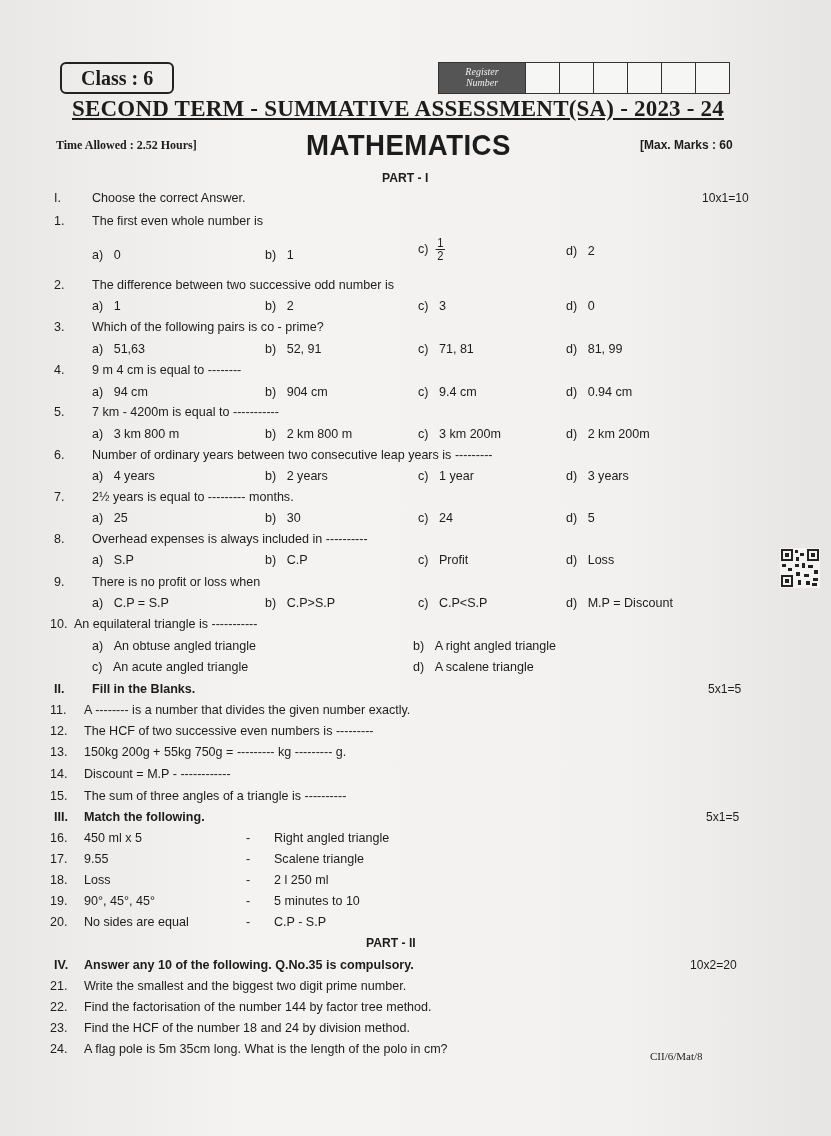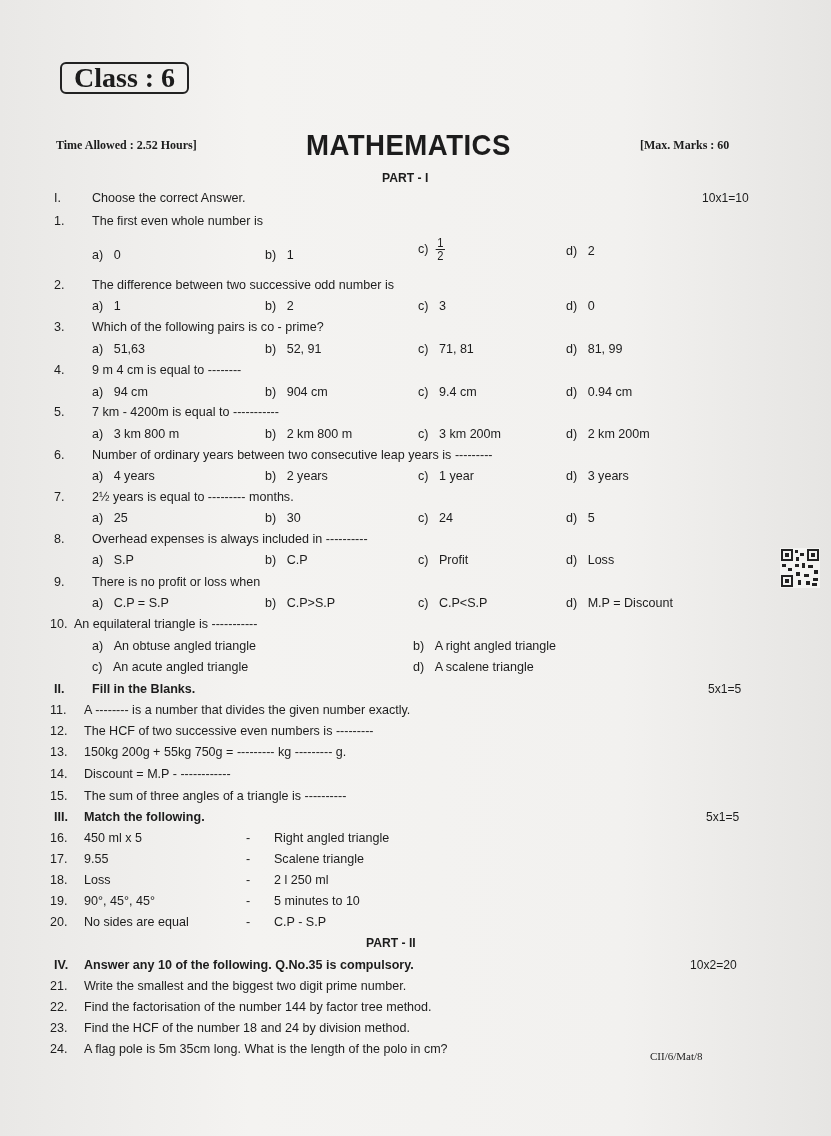--- a/index.html
+++ b/index.html
@@ -1,49 +1,62 @@
 <!DOCTYPE html>
 <html><head>
 <meta charset="utf-8">
 <style>
   html,body{margin:0;padding:0;}
   body{width:831px;height:1136px;background:#efeeec;position:relative;overflow:hidden;
        font-family:"Liberation Sans",sans-serif;color:#1c1c1c;}
   .page{position:absolute;left:0;top:0;width:831px;height:1136px;
         background:linear-gradient(90deg,#e9e8e6 0%,#f4f3f1 30%,#f2f1ef 75%,#e6e5e3 100%);}
   .abs{position:absolute;white-space:nowrap;}
-  .classbox{left:60px;top:62px;border:2px solid #222;border-radius:6px;padding:1px 12px;
-            font-family:"Liberation Serif",serif;font-weight:bold;font-size:28px;line-height:26px;text-align:right;}
+  .classbox{left:60px;top:62px;border:2px solid #222;border-radius:6px;padding:1px 19px;
+            font-family:"Liberation Serif",serif;font-weight:bold;font-size:20px;line-height:26px;text-align:right;}
   .regwrap{left:438px;top:62px;display:flex;height:30px;border:1px solid #333;}
   .reglabel{width:86px;background:#555;color:#eee;font-family:"Liberation Serif",serif;font-style:italic;
             font-size:10px;line-height:11px;text-align:center;padding-top:3px;}
   .regcell{width:33px;border-left:1.5px solid #333;background:#f6f6f4;}
   .title{left:72px;top:96px;font-family:"Liberation Serif",serif;font-weight:bold;font-size:23px;
          text-decoration:underline;letter-spacing:0.2px;}
   .time{left:56px;top:138px;font-family:"Liberation Serif",serif;font-weight:bold;font-size:12px;}
   .subject{left:306px;top:128px;font-size:30px;font-weight:bold;letter-spacing:0.5px;transform:scaleX(0.92);transform-origin:left;}
-  .maxm{left:640px;top:138px;font-family:Liberation Serif, serif;font-weight:bold;font-size:12px;}
+  .maxm{left:640px;top:138px;font-family:Liberation Sans, sans-serif;font-weight:bold;font-size:12px;}
   .part{font-size:13.5px;font-weight:bold;transform:scaleX(0.9);transform-origin:left;}
   .row{font-size:13.5px;line-height:16px;transform:scaleX(0.93);transform-origin:left;}
   .bold{font-weight:bold;}
   .num{left:54px;}
   .txt{left:92px;}
   .marks{font-size:13px;}
   .frac{display:inline-block;text-align:center;vertical-align:middle;font-size:12px;line-height:12px;}
   .frac span{display:block;}
   .frac .n{border-bottom:1px solid #222;padding:0 2px;}
   .qr{left:780px;top:548px;width:40px;height:40px;}
   .footer{left:650px;top:1050px;font-family:"Liberation Serif",serif;font-size:11px;}
 </style>
 </head>
 <body>
 
 <div class="page">
 
   <div class="abs classbox">Class : 6</div>
+  <div class="abs regwrap">
+    <div class="reglabel">
+      <div>Register</div>
+      <div>Number</div>
+    </div>
+    <div class="regcell"></div>
+    <div class="regcell"></div>
+    <div class="regcell"></div>
+    <div class="regcell"></div>
+    <div class="regcell"></div>
+    <div class="regcell"></div>
+  </div>
+  <div class="abs title">SECOND TERM - SUMMATIVE ASSESSMENT(SA) - 2023 - 24</div>
   <div class="abs time">Time Allowed : 2.52 Hours]</div>
   <div class="abs subject">MATHEMATICS</div>
   <div class="abs maxm">[Max. Marks : 60</div>
 
   <div class="abs part" style="left:382px;top:170px;">PART - I</div>
 
   <div class="abs row num" style="top:190px;">I.</div>
   <div class="abs row txt" style="top:190px;">Choose the correct Answer.</div>
   <div class="abs row marks" style="left:702px;top:190px;">10x1=10</div>
 

